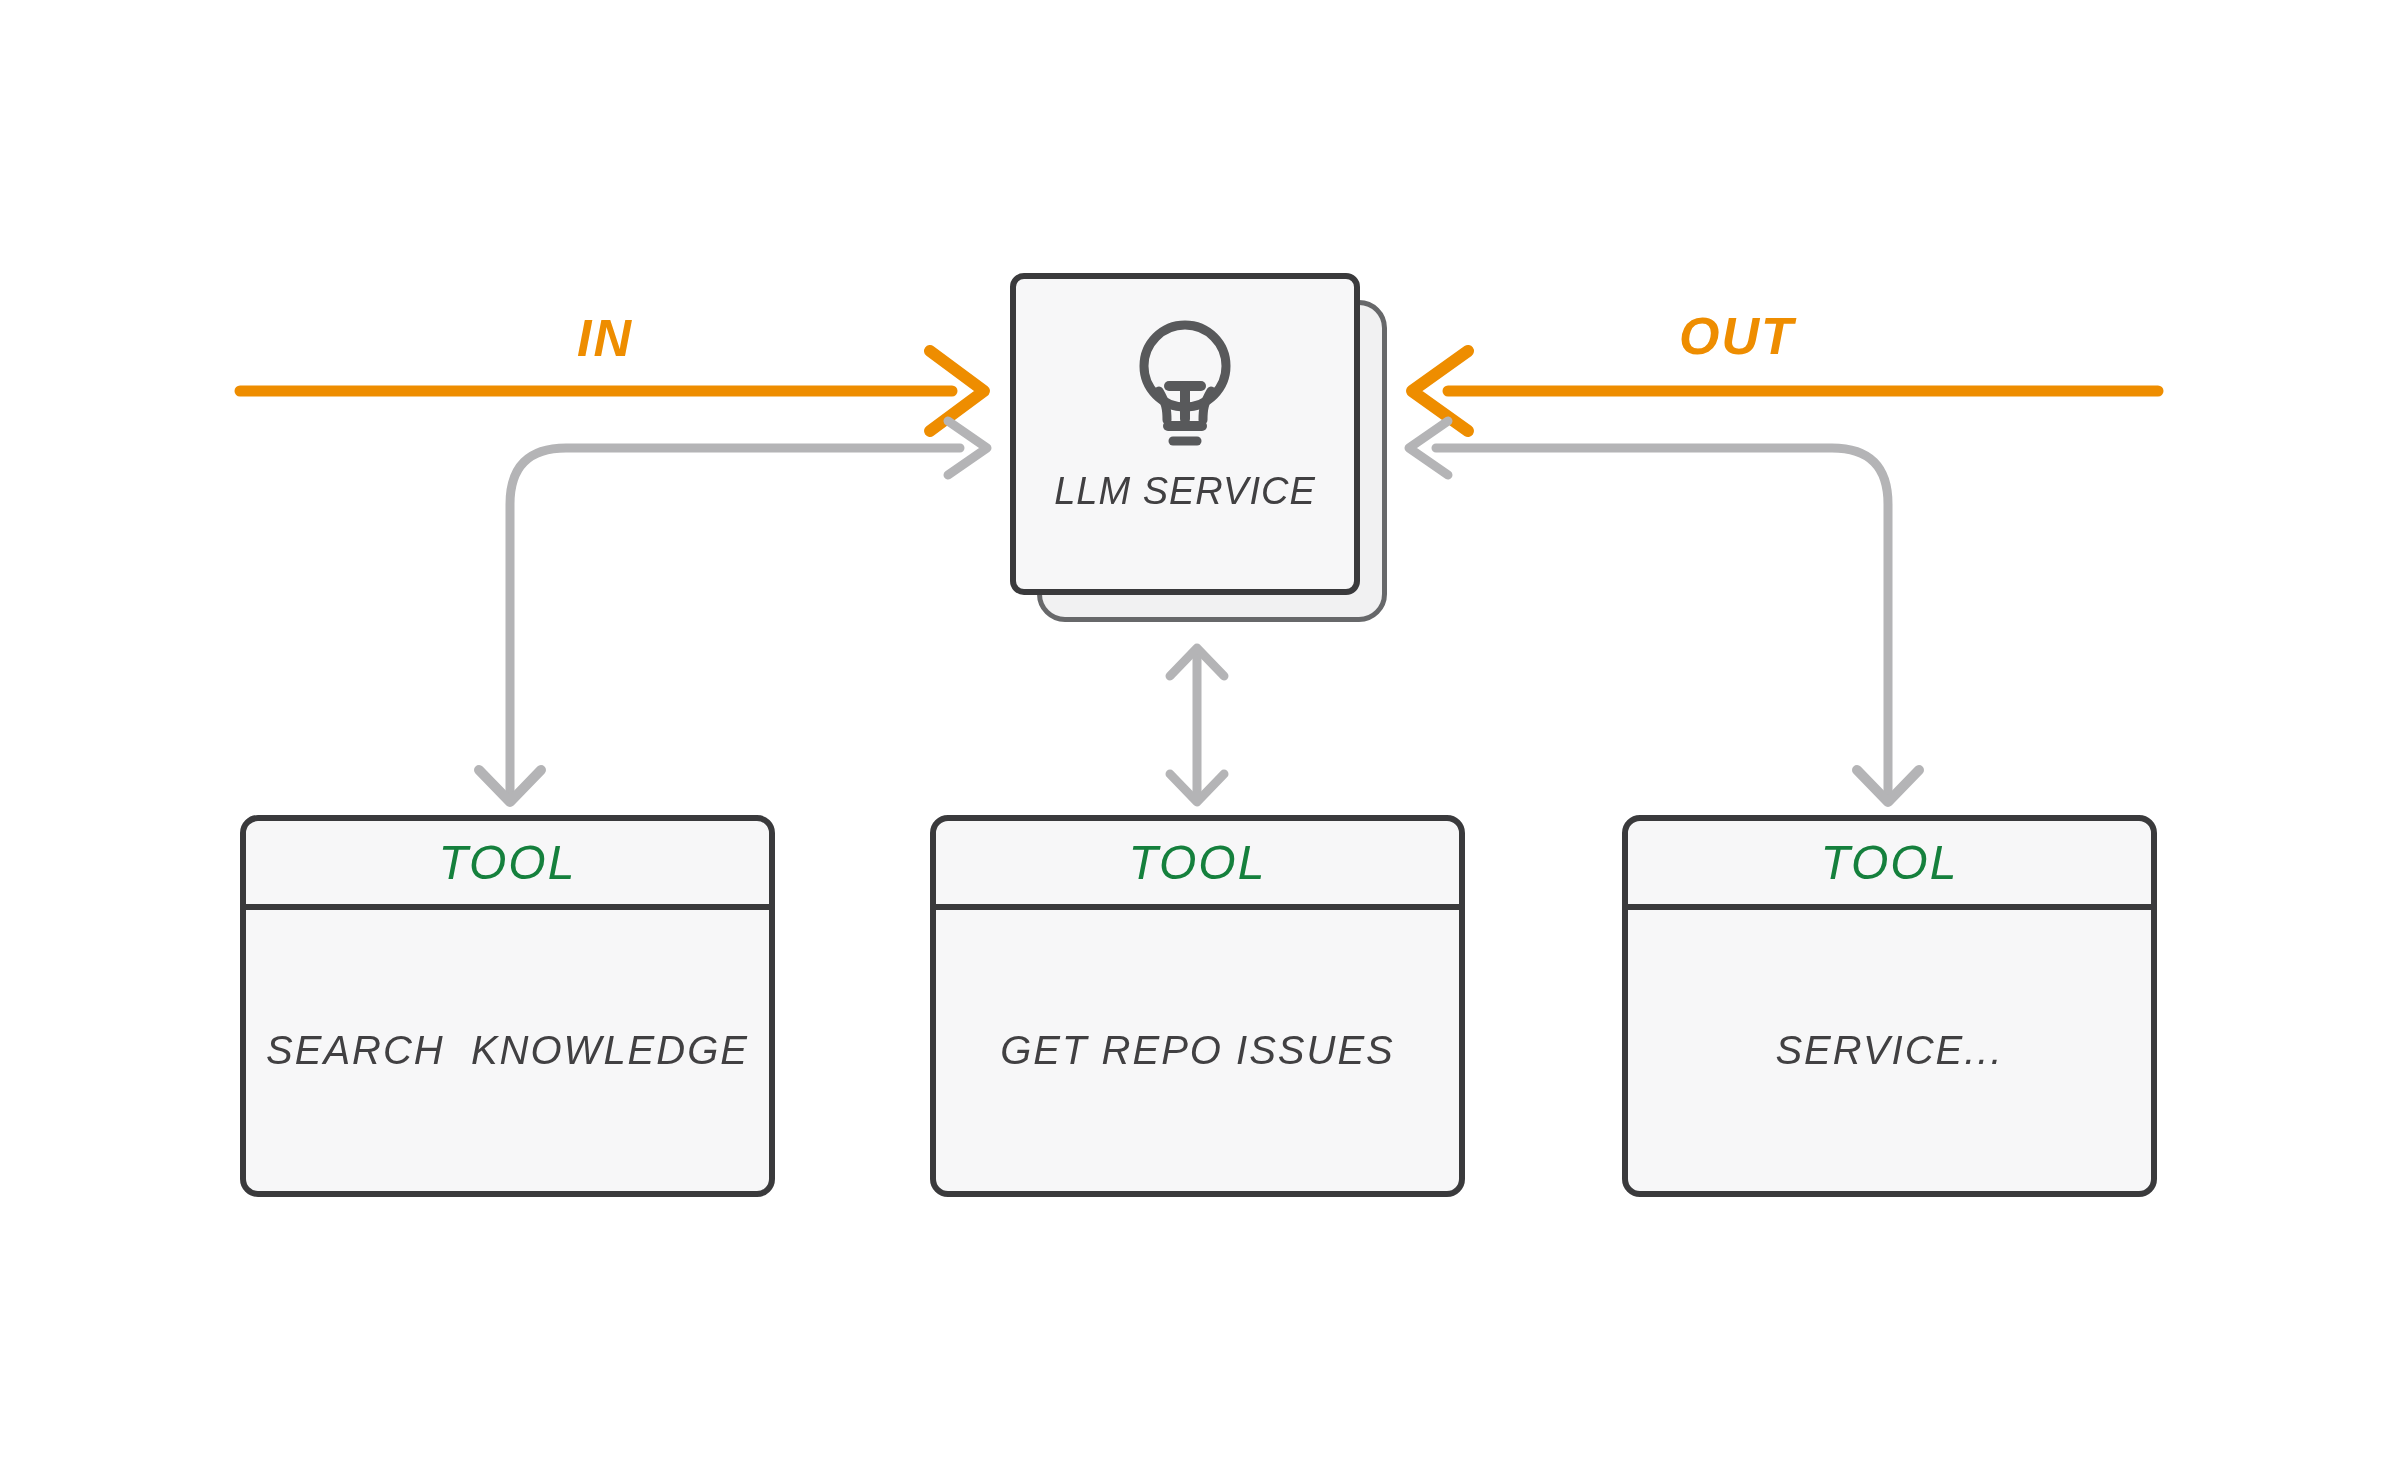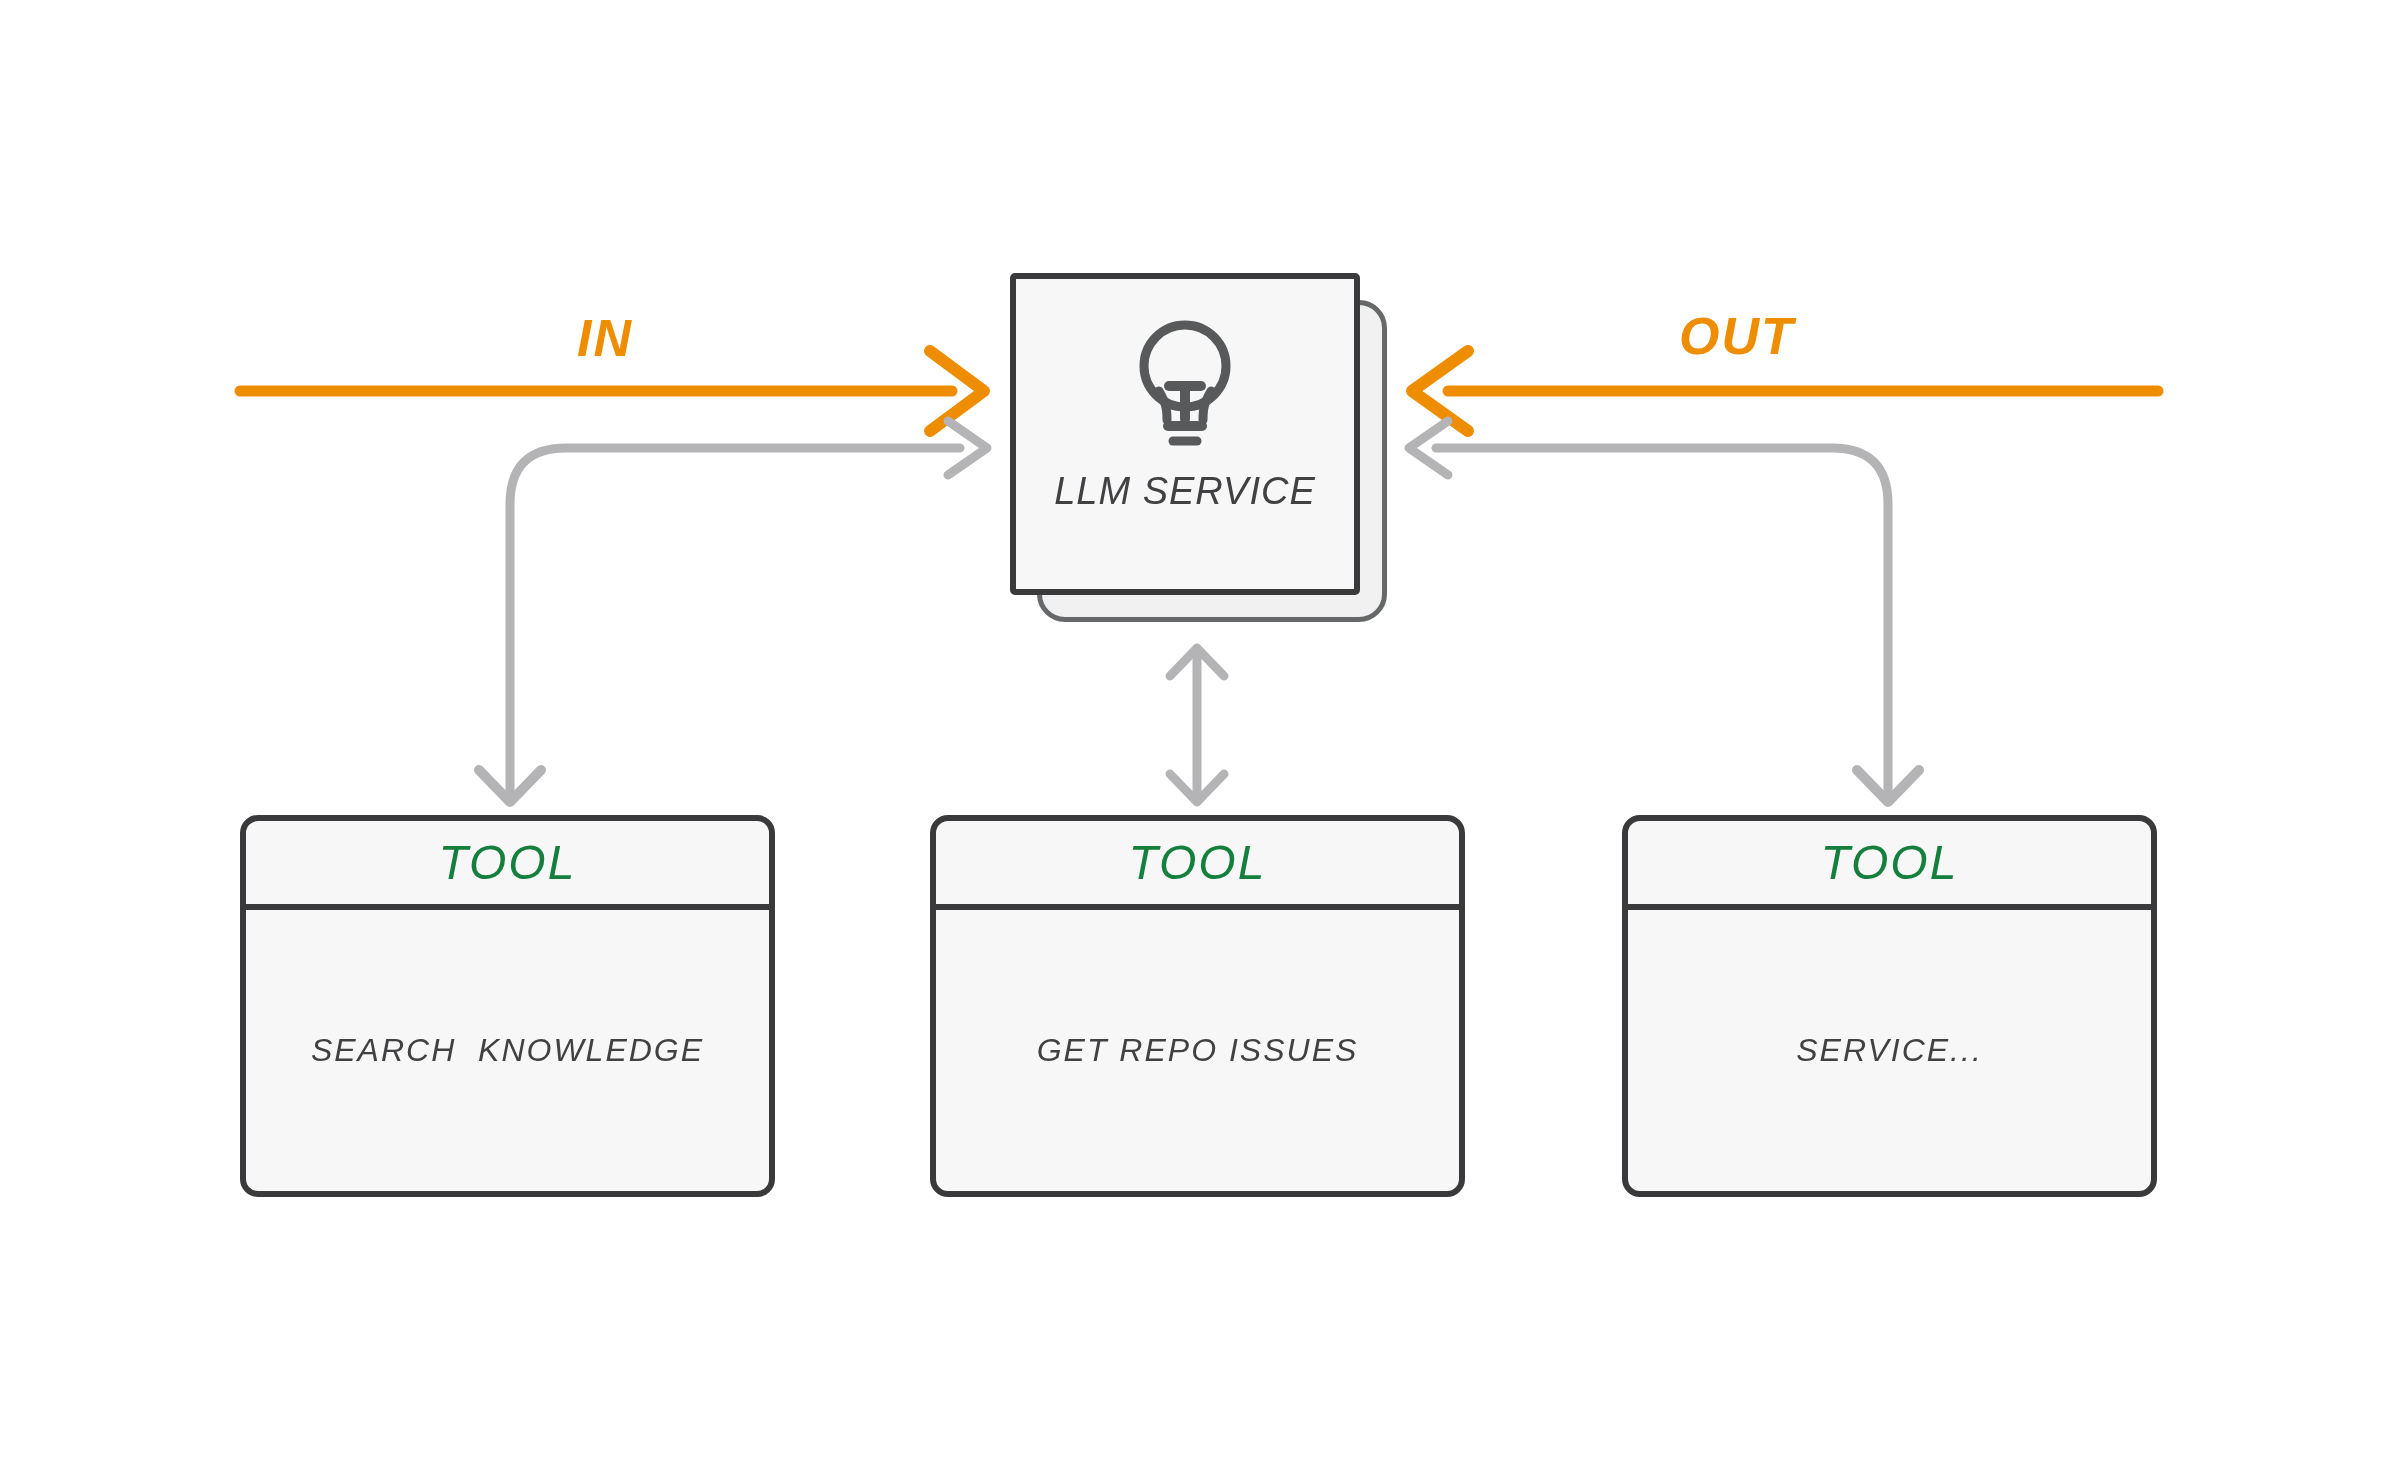--- a/index.html
+++ b/index.html
@@ -47,21 +47,21 @@
     border-radius: 28px;
     z-index: 2;
   }
   .llm-front-card {
     position: absolute;
     left: 1010px; top: 273px;
     width: 350px; height: 322px;
     box-sizing: border-box;
     background: #F7F7F8;
     border: 6px solid #3A3A3C;
-    border-radius: 5px;
+    border-radius: 14px;
     z-index: 3;
     display: flex;
     flex-direction: column;
     align-items: center;
   }
   .llm-front-card .bulb {
     margin-top: 40px;
     width: 120px;
     height: 135px;
   }
@@ -102,21 +102,21 @@
     letter-spacing: 2px;
     color: #15803d;
   }
   .tool-body {
     flex: 1;
     display: flex;
     align-items: center;
     justify-content: center;
   }
   .tool-name {
-    font-size: 32px;
+    font-size: 40px;
     font-style: italic;
     letter-spacing: 2px;
     color: #414042;
     white-space: pre;
     text-align: right;
   }
 </style>
 </head>
 <body>
 

